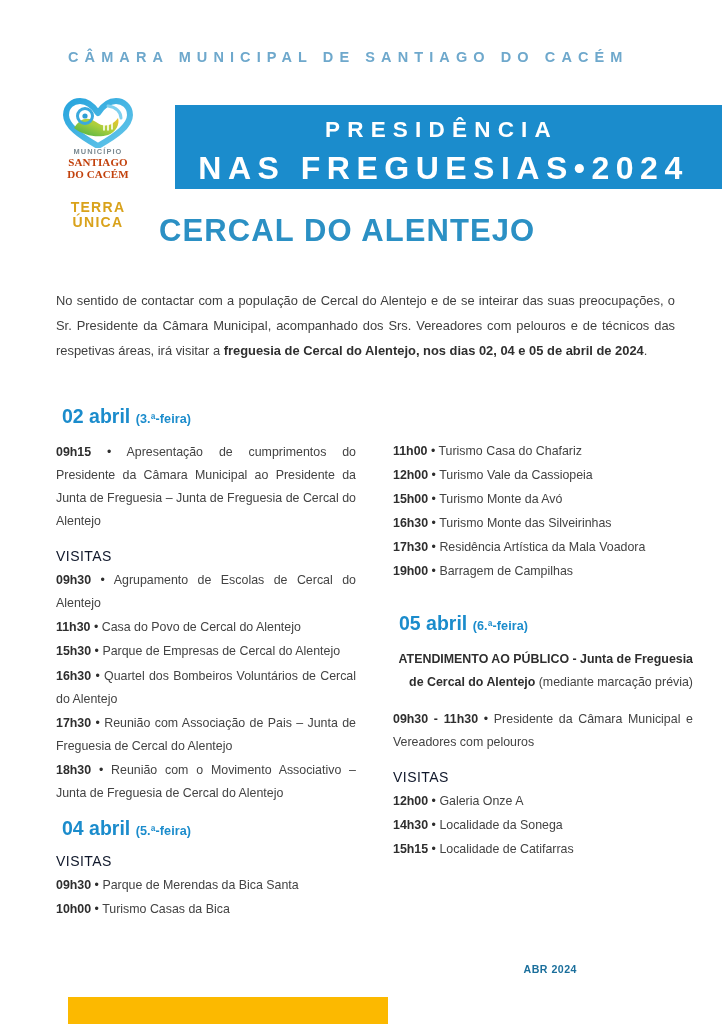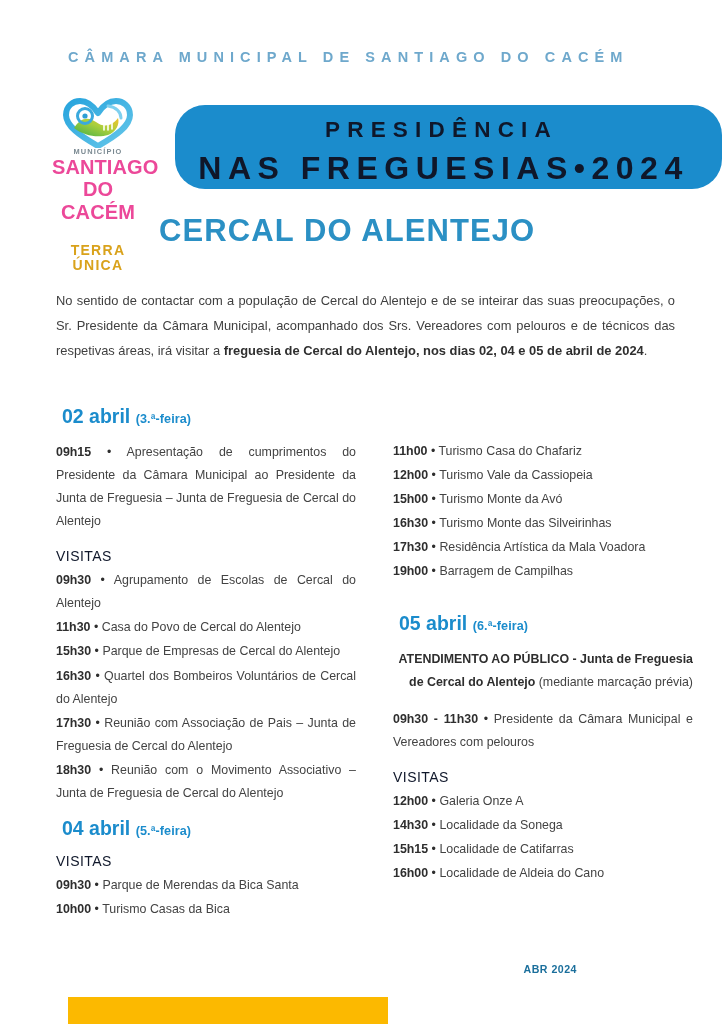--- a/index.html
+++ b/index.html
@@ -60,45 +60,45 @@
     line-height: 1.06;
   }
   .logo-municipio {
     font-size: 7.4px;
     font-weight: bold;
     letter-spacing: 1.1px;
     color: #7b8a92;
     display: block;
   }
   .logo-name {
-    font-size: 20px;
-    font-weight: bold;
-    color: #ec4899;
+    font-size: 11px;
+    font-weight: bold;
+    color: #c2410c;
     display: block;
     letter-spacing: 0.1px;
     line-height: 1.12;
+    font-family: Liberation Serif, serif;
   }
   .logo-tagline {
     font-size: 14px;
     font-weight: bold;
     letter-spacing: 1.3px;
     color: #d9a21b;
     display: block;
     margin-top: 20px;
   }
 
   .banner {
     position: absolute;
     left: 175px;
     top: 105px;
     width: 547px;
     height: 84px;
     background: #1b8ccc;
-    color: #0f172a;
-    border-radius: 30px;
+    color: #ffffff;
   }
   .banner-line1 {
     position: absolute;
     left: 0;
     right: 14px;
     top: 12px;
     text-align: center;
     font-size: 22.5px;
     font-weight: bold;
     letter-spacing: 7.2px;
@@ -386,25 +386,20 @@
       <p class="entry">
         <span class="time">14h30</span>
         <span class="sep">•</span>
         <span>Localidade da Sonega</span>
       </p>
       <p class="entry">
         <span class="time">15h15</span>
         <span class="sep">•</span>
         <span>Localidade de Catifarras</span>
       </p>
-      <p class="entry">
-        <span class="time">16h00</span>
-        <span class="sep">•</span>
-        <span>Localidade de Aldeia do Cano</span>
-      </p>
     </div>
 
   </div>
 
   <div class="issue-date">ABR 2024</div>
   <div class="footer-bar"></div>
 
 </div>
 
 </body></html>

